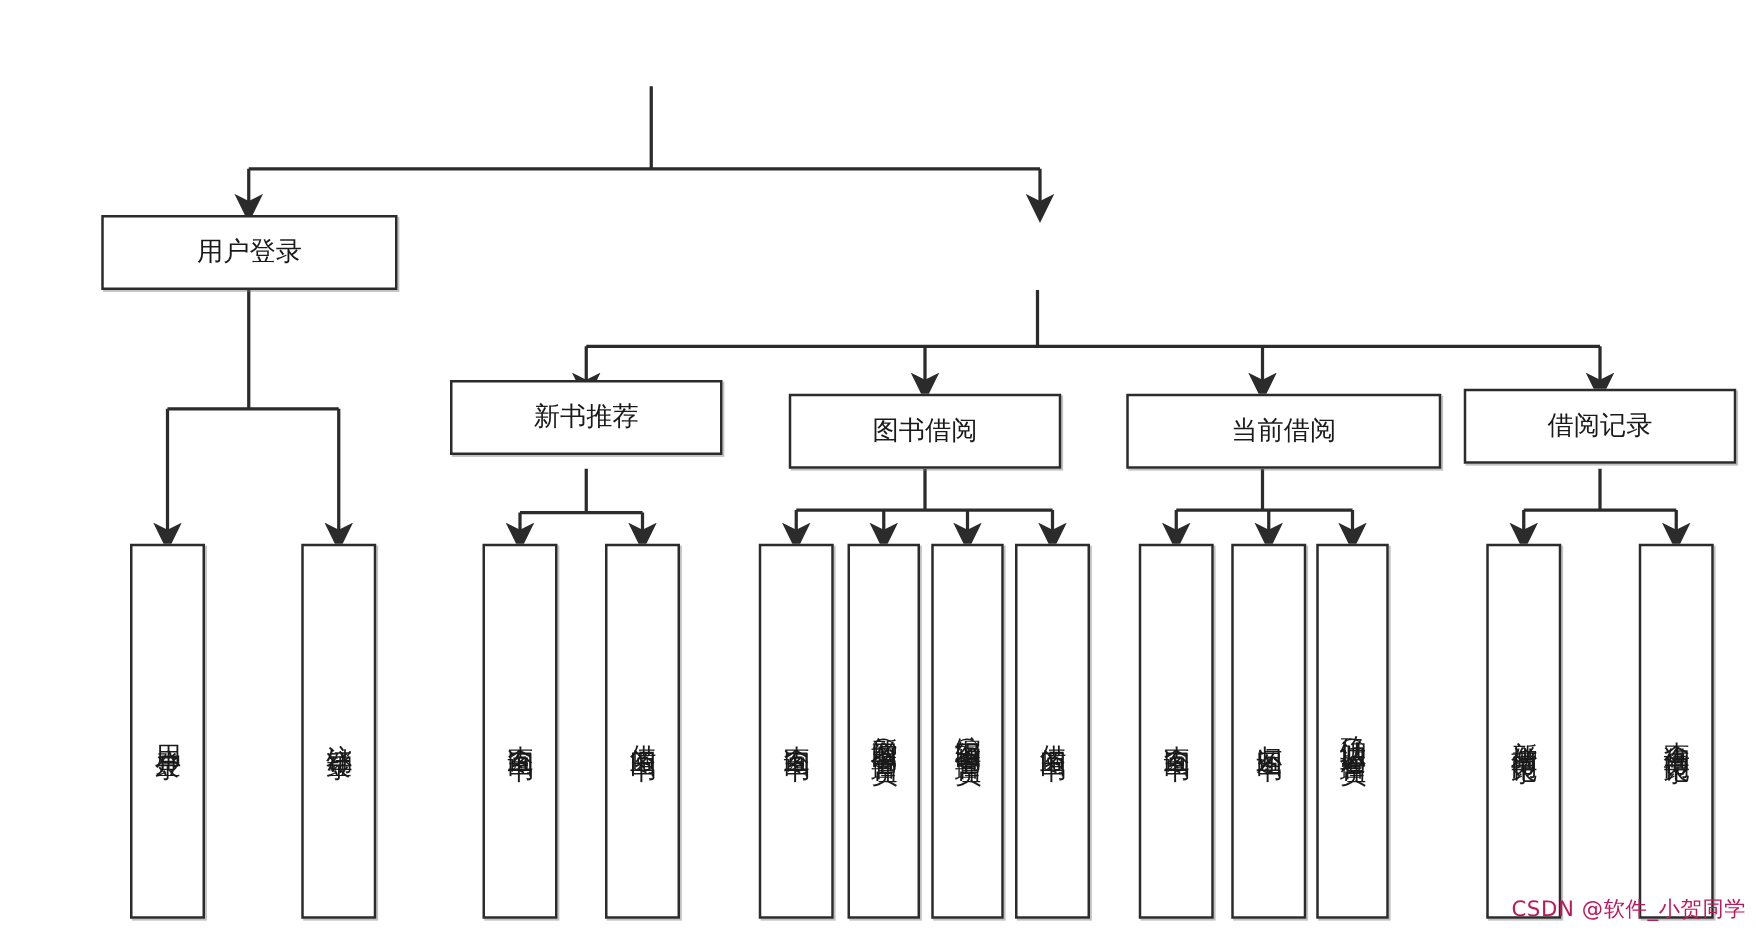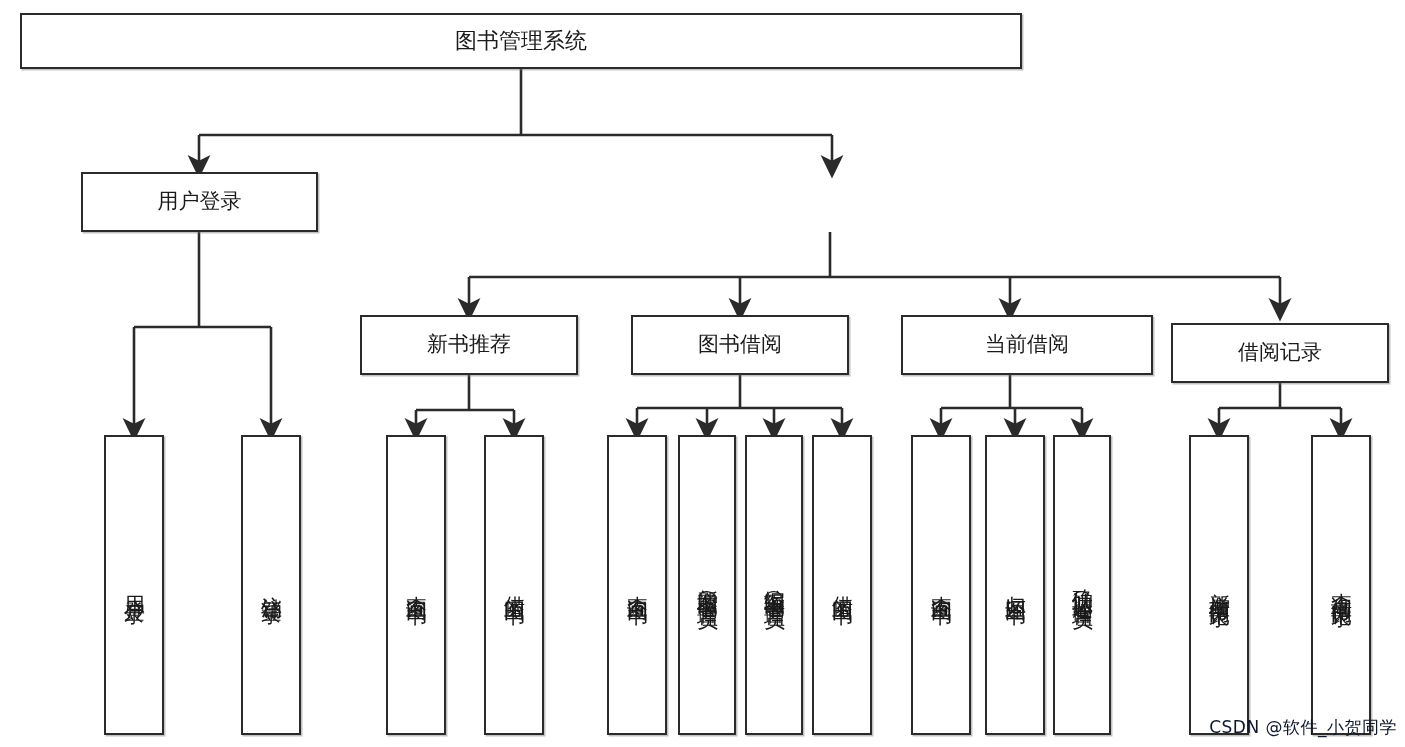--- a/index.html
+++ b/index.html
@@ -60,21 +60,21 @@
     font-size: 21px;
     letter-spacing: 3px;
     line-height: 1;
     white-space: nowrap;
   }
   .watermark {
     position: absolute;
     right: 8px;
     bottom: 8px;
     font-size: 17px;
-    color: #0f172a;
+    color: #be185d;
     letter-spacing: 0.5px;
     white-space: nowrap;
     font-family: "DejaVu Sans", "Liberation Sans", sans-serif;
   }
 </style>
 </head>
 <body>
 
 <div id="diagram-root">
 
@@ -121,38 +121,35 @@
       <path d="M1015,408 L1015,429" marker-end="url(#arrowhead)"></path>
       <path d="M1082,408 L1082,429" marker-end="url(#arrowhead)"></path>
 
       <path d="M1280,375 L1280,408"></path>
       <path d="M1219,408 L1341,408"></path>
       <path d="M1219,408 L1219,429" marker-end="url(#arrowhead)"></path>
       <path d="M1341,408 L1341,429" marker-end="url(#arrowhead)"></path>
     </g>
   </svg>
 
-  <div class="node root horizontal" style="left: 20px; top: 13px; width: 1002px; height: 56px;">
-    <span class="node-label">图书管理系统</span>
-  </div>
 
   <div class="node horizontal" style="left: 81px; top: 172px; width: 237px; height: 60px;">
     <span class="node-label">用户登录</span>
   </div>
 
-  <div class="node horizontal" style="left: 360px; top: 315px; width: 218px; height: 60px;">
+  <div class="node horizontal" style="left: 360px; top: 304px; width: 218px; height: 60px;">
     <span class="node-label">新书推荐</span>
   </div>
   <div class="node horizontal" style="left: 631px; top: 315px; width: 218px; height: 60px;">
     <span class="node-label">图书借阅</span>
   </div>
   <div class="node horizontal" style="left: 901px; top: 315px; width: 252px; height: 60px;">
     <span class="node-label">当前借阅</span>
   </div>
-  <div class="node horizontal" style="left: 1171px; top: 323px; width: 218px; height: 60px;">
+  <div class="node horizontal" style="left: 1171px; top: 311px; width: 218px; height: 60px;">
     <span class="node-label">借阅记录</span>
   </div>
 
   <div class="node vertical" style="left: 104px; top: 435px; width: 60px; height: 300px;">
     <span class="node-label">用户登录</span>
   </div>
   <div class="node vertical" style="left: 241px; top: 435px; width: 60px; height: 300px;">
     <span class="node-label">注销登录</span>
   </div>
   <div class="node vertical" style="left: 386px; top: 435px; width: 60px; height: 300px;">

